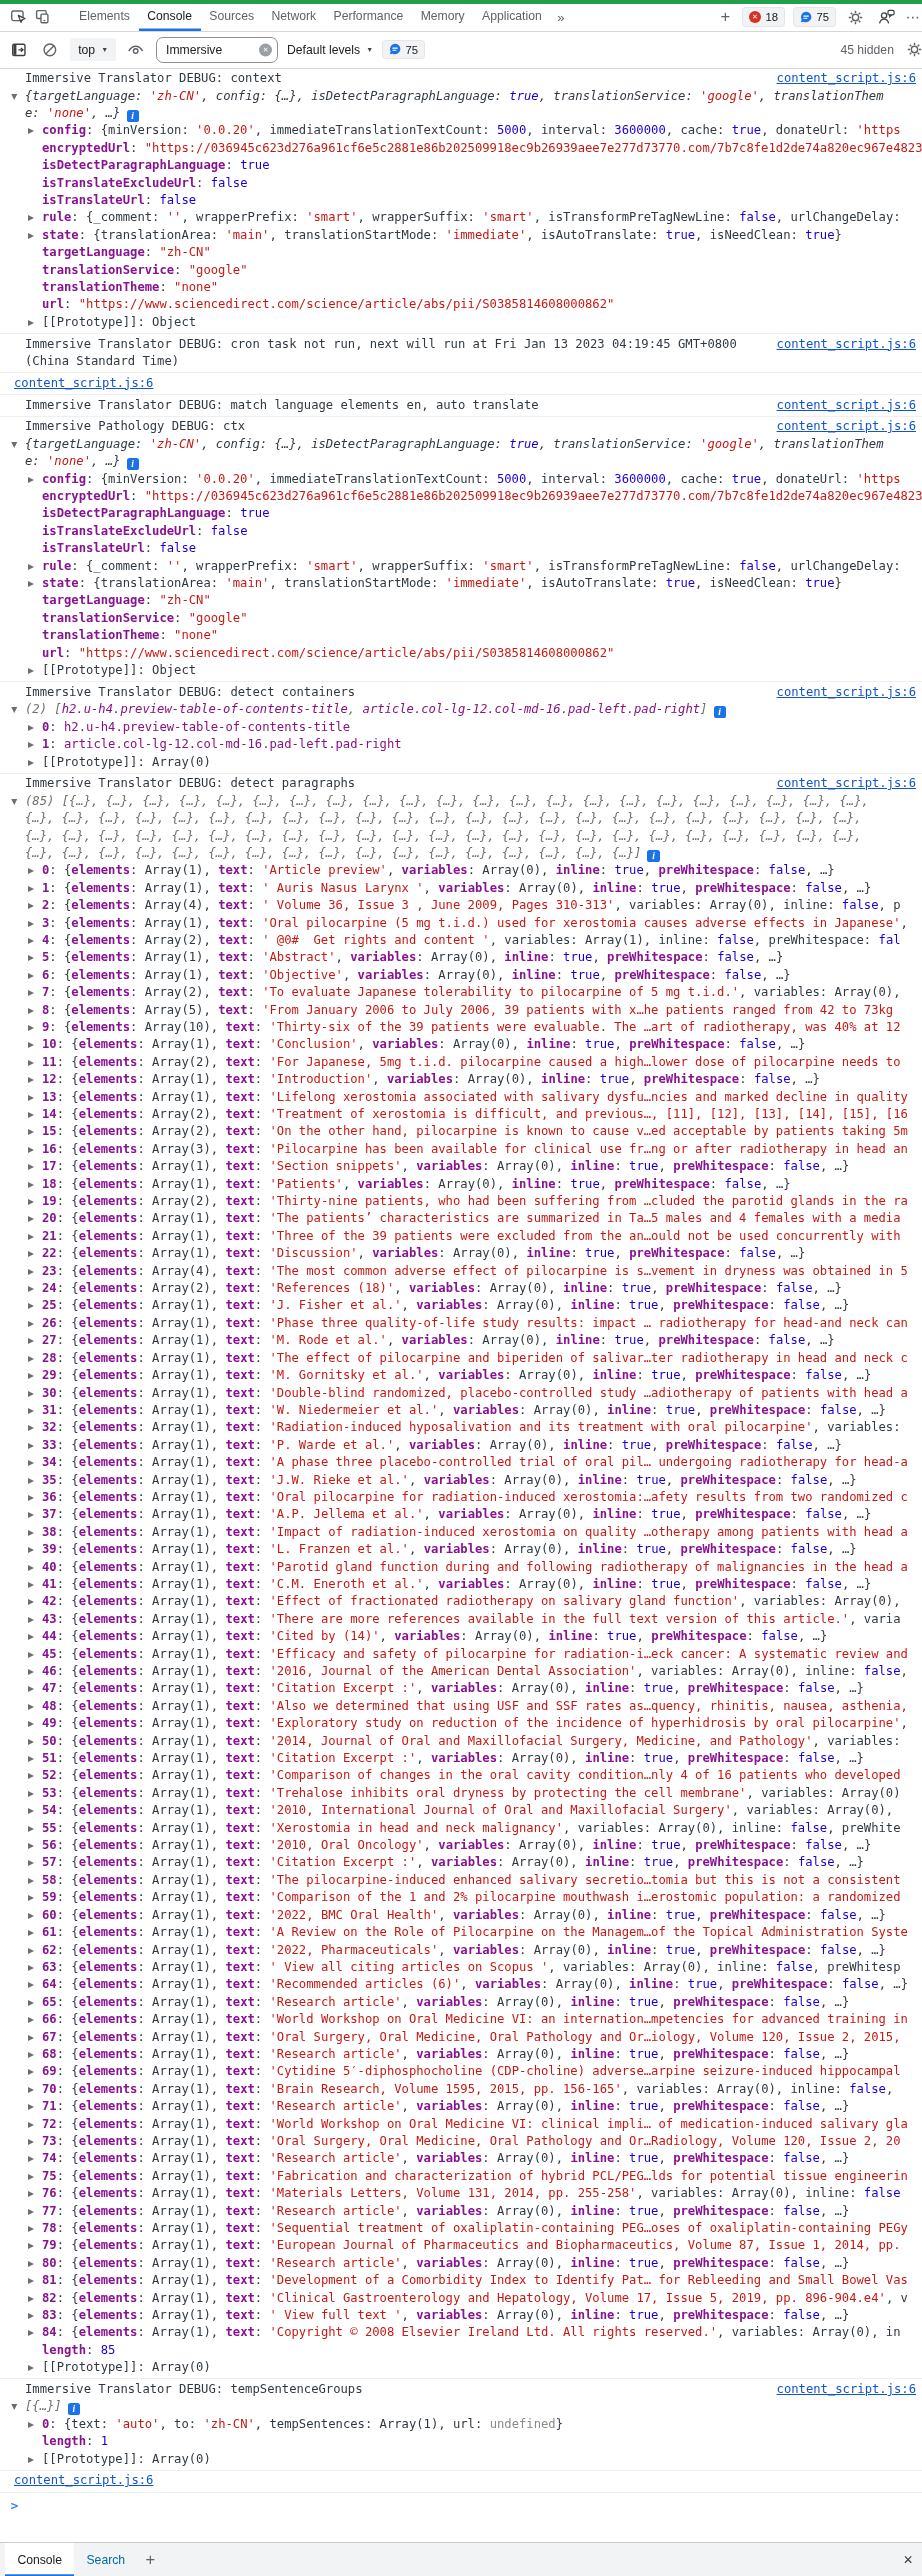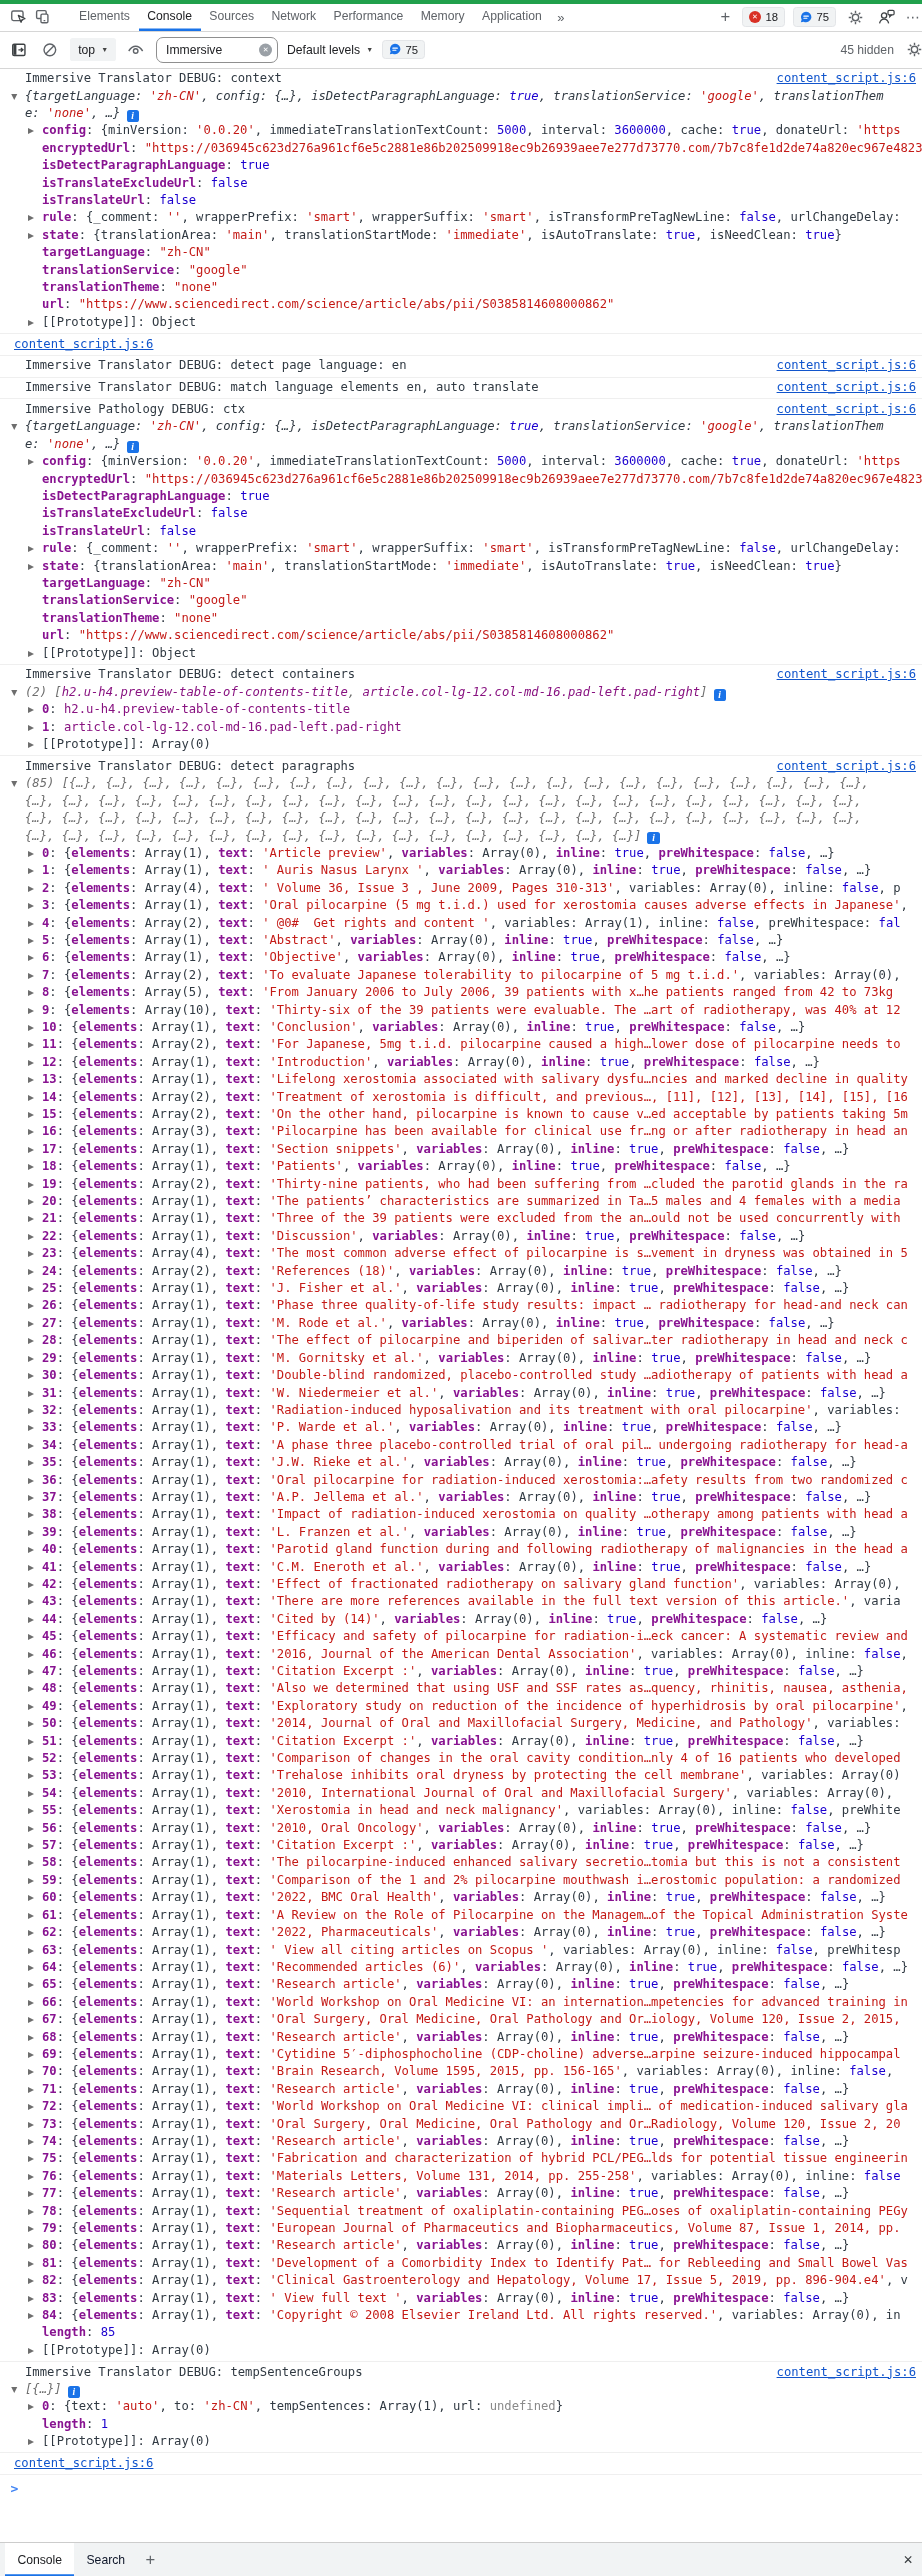--- a/index.html
+++ b/index.html
@@ -59,21 +59,21 @@
                 margin-left:6.1px; vertical-align:-1.7px; cursor:pointer; }
   .t-p { color:#303942; } .t-s { color:#c41a16; } .t-b { color:#1c00cf; }
   .t-k { color:#881391; font-weight:600; } .t-g { color:#6e6e6e; }
   .t-n { color:#881280; } .t-u { color:#8a8a8a; }
   .prompt { padding:4.4px 0 0 10.5px; font-family:"DejaVu Sans Mono","Liberation Mono",monospace;
             font-size:13px; font-weight:700; color:#4285f4; line-height:17.4px; }
 
   
   .drawer { position:absolute; bottom:0; left:0; width:100%; height:34px; background:#f1f3f4;
             border-top:0.9px solid #ccc; display:flex; align-items:stretch; padding-left:5.2px; }
-  .drawer-tab { padding:0 12.2px; font-size:12.2px; color:#0f172a; display:flex; align-items:center; cursor:pointer; }
+  .drawer-tab { padding:0 12.2px; font-size:12.2px; color:#0369a1; display:flex; align-items:center; cursor:pointer; }
   .drawer-tab.active { background:#fff; color:#202124; box-shadow:inset 0 -1.7px 0 #1a73e8; }
   .drawer-add { width:26px; display:flex; align-items:center; justify-content:center; font-size:16.6px;
                 color:#5f6368; cursor:pointer; }
   .drawer-close { margin-left:auto; width:30px; display:flex; align-items:center; justify-content:center;
                   font-size:12.2px; color:#3c4043; cursor:pointer; }
   svg { display:block; }
 </style>
 </head>
 <body>
 
@@ -202,26 +202,26 @@
         <div class="tree-line nowrap" style="padding-left: 42px;"><span class="tri" style="left: 28px;">▶</span><span class="t-k">rule</span><span class="t-p">: {_comment: </span><span class="t-s">''</span><span class="t-p">, wrapperPrefix: </span><span class="t-s">'smart'</span><span class="t-p">, wrapperSuffix: </span><span class="t-s">'smart'</span><span class="t-p">, isTransformPreTagNewLine: </span><span class="t-b">false</span><span class="t-p">, urlChangeDelay: </span></div>
         <div class="tree-line nowrap" style="padding-left: 42px;"><span class="tri" style="left: 28px;">▶</span><span class="t-k">state</span><span class="t-p">: {translationArea: </span><span class="t-s">'main'</span><span class="t-p">, translationStartMode: </span><span class="t-s">'immediate'</span><span class="t-p">, isAutoTranslate: </span><span class="t-b">true</span><span class="t-p">, isNeedClean: </span><span class="t-b">true</span><span class="t-p">}</span></div>
         <div class="tree-line nowrap" style="padding-left: 42px;"><span class="t-k">targetLanguage</span><span class="t-p">: </span><span class="t-s">"zh-CN"</span></div>
         <div class="tree-line nowrap" style="padding-left: 42px;"><span class="t-k">translationService</span><span class="t-p">: </span><span class="t-s">"google"</span></div>
         <div class="tree-line nowrap" style="padding-left: 42px;"><span class="t-k">translationTheme</span><span class="t-p">: </span><span class="t-s">"none"</span></div>
         <div class="tree-line nowrap" style="padding-left: 42px;"><span class="t-k">url</span><span class="t-p">: </span><span class="t-s">"https://www.sciencedirect.com/science/article/abs/pii/S0385814608000862"</span></div>
         <div class="tree-line nowrap" style="padding-left: 42px;"><span class="tri" style="left: 28px;">▶</span><span class="t-p">[[Prototype]]: Object</span></div>
       </div>
       <div class="msg">
         <div class="msg-head">
-          <a class="src-link">content_script.js:6</a>
-        </div>
-      </div>
-      <div class="msg">
-        <div class="msg-head">
-          <span class="msg-text">Immersive Translator DEBUG: detect page language: en</span>
+          <span class="msg-text">Immersive Translator DEBUG: cron task not run, next will run at Fri Jan 13 2023 04:19:45 GMT+0800 (China Standard Time)</span>
+          <a class="src-link">content_script.js:6</a>
+        </div>
+      </div>
+      <div class="msg">
+        <div class="msg-head">
           <a class="src-link">content_script.js:6</a>
         </div>
       </div>
       <div class="msg">
         <div class="msg-head">
           <span class="msg-text">Immersive Translator DEBUG: match language elements en, auto translate</span>
           <a class="src-link">content_script.js:6</a>
         </div>
       </div>
       <div class="msg">

